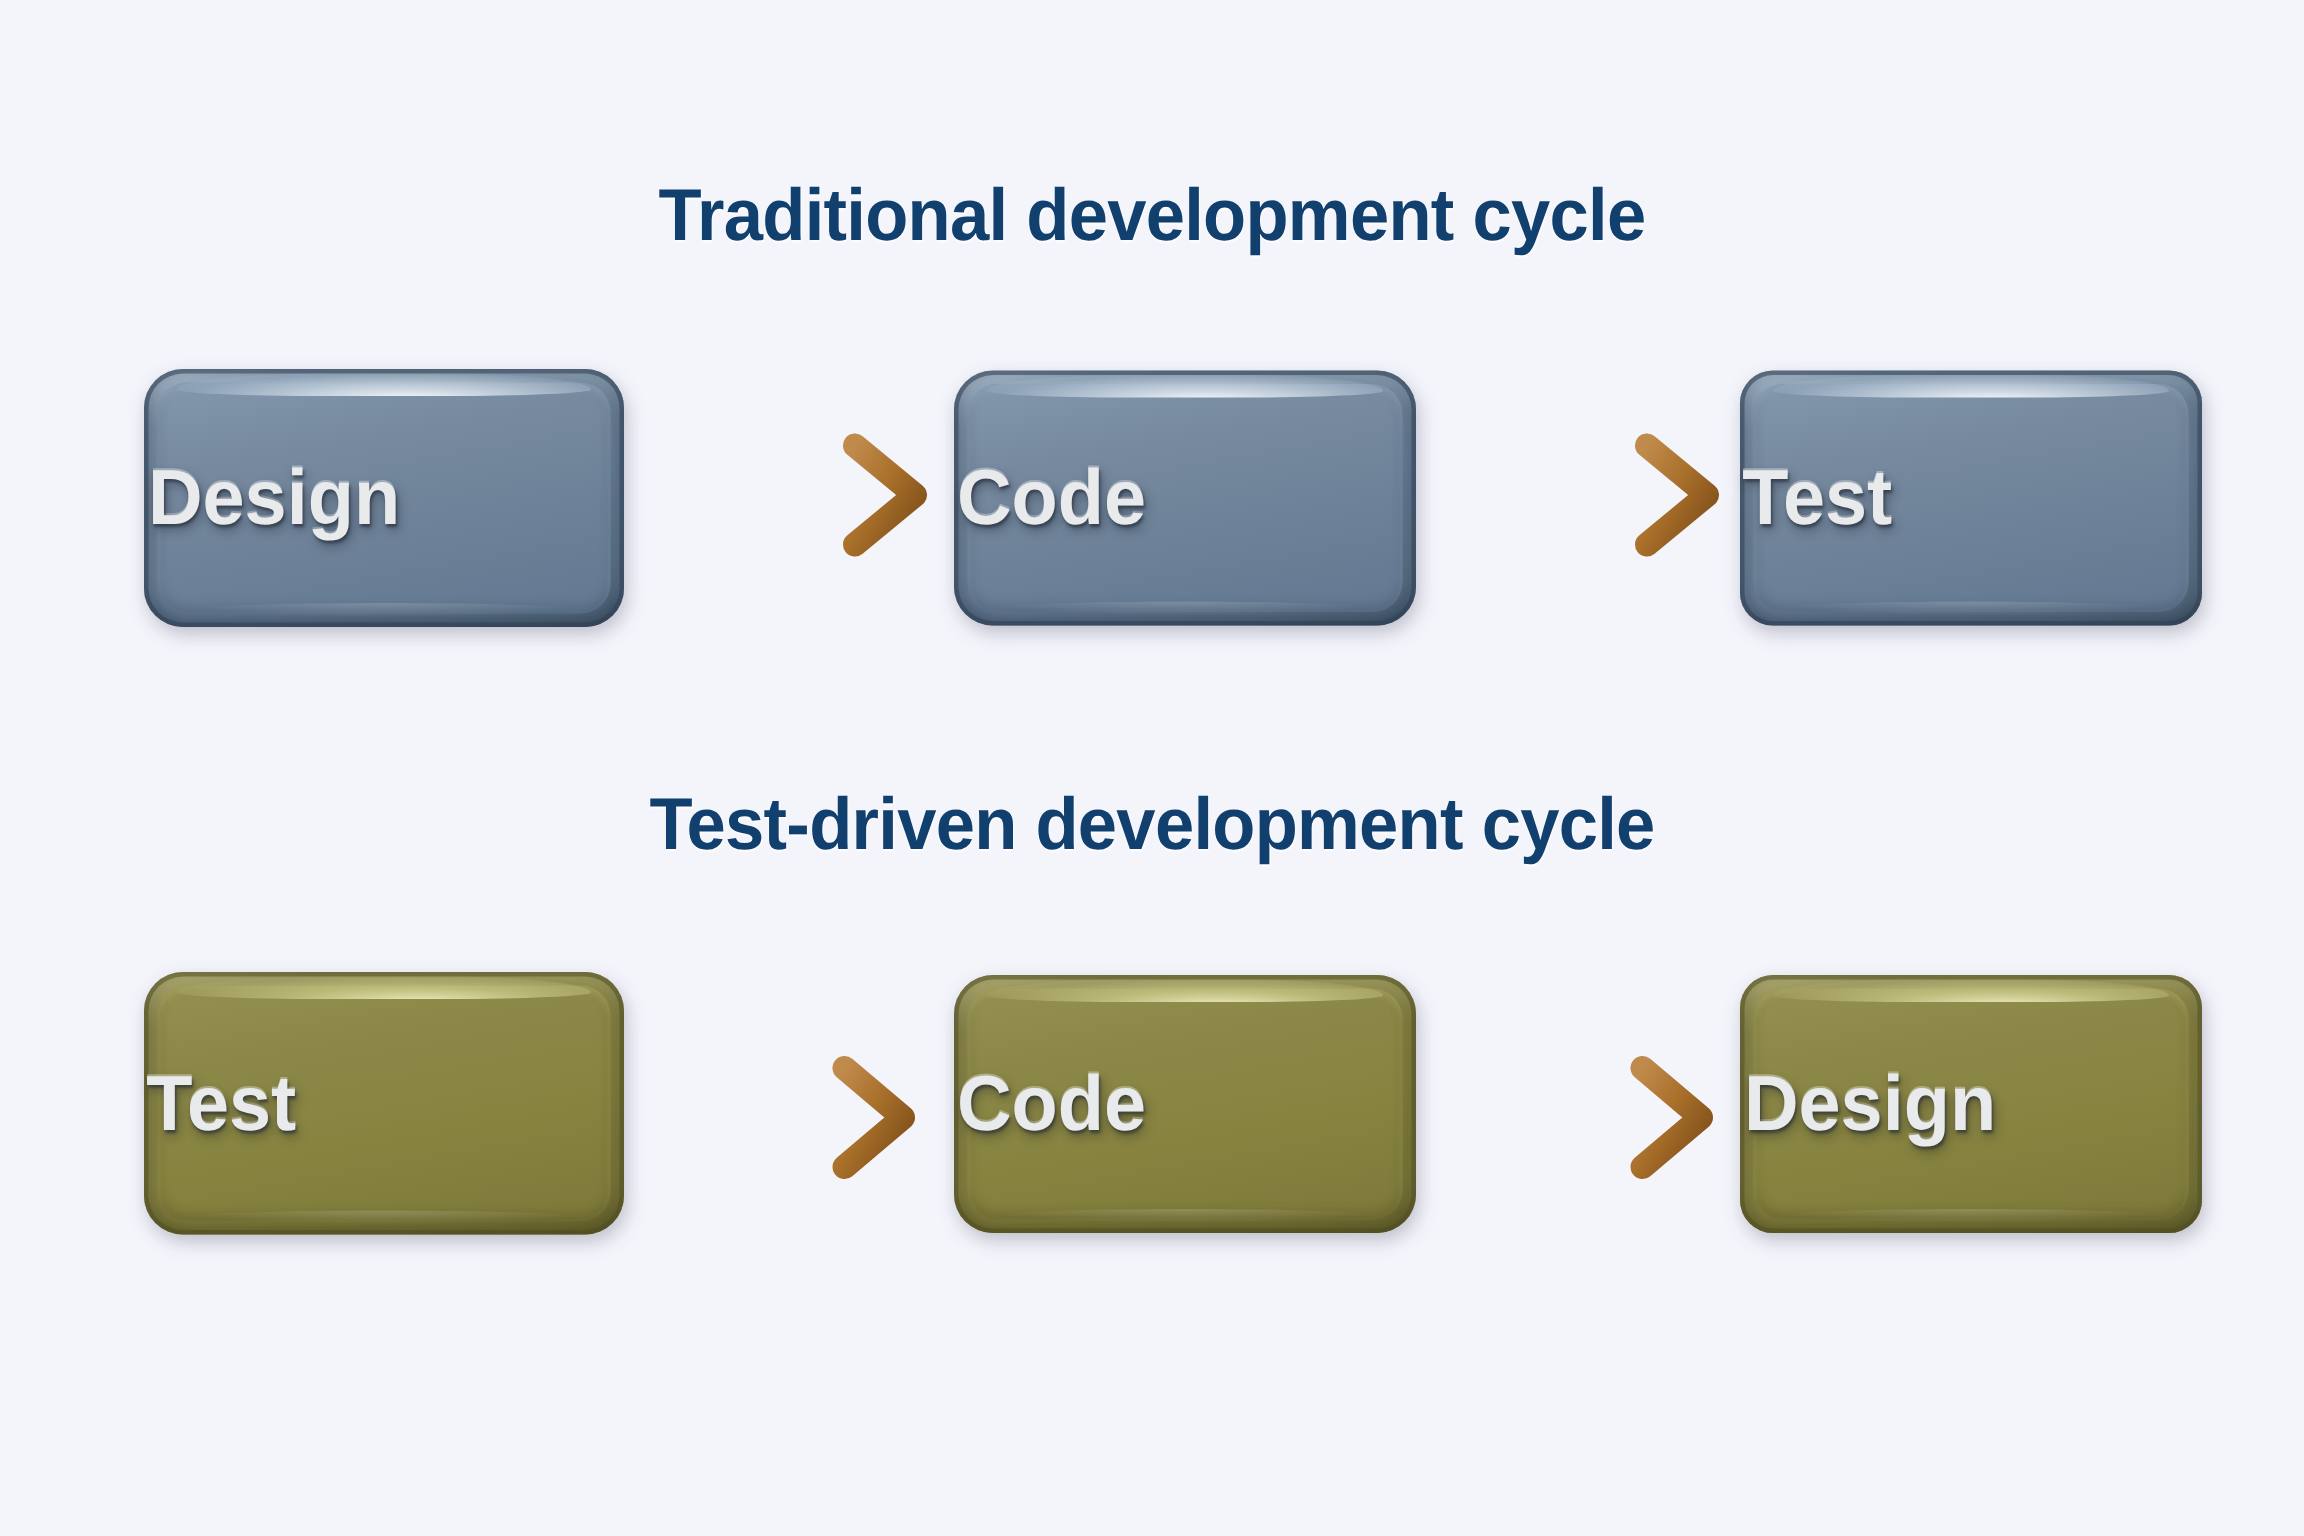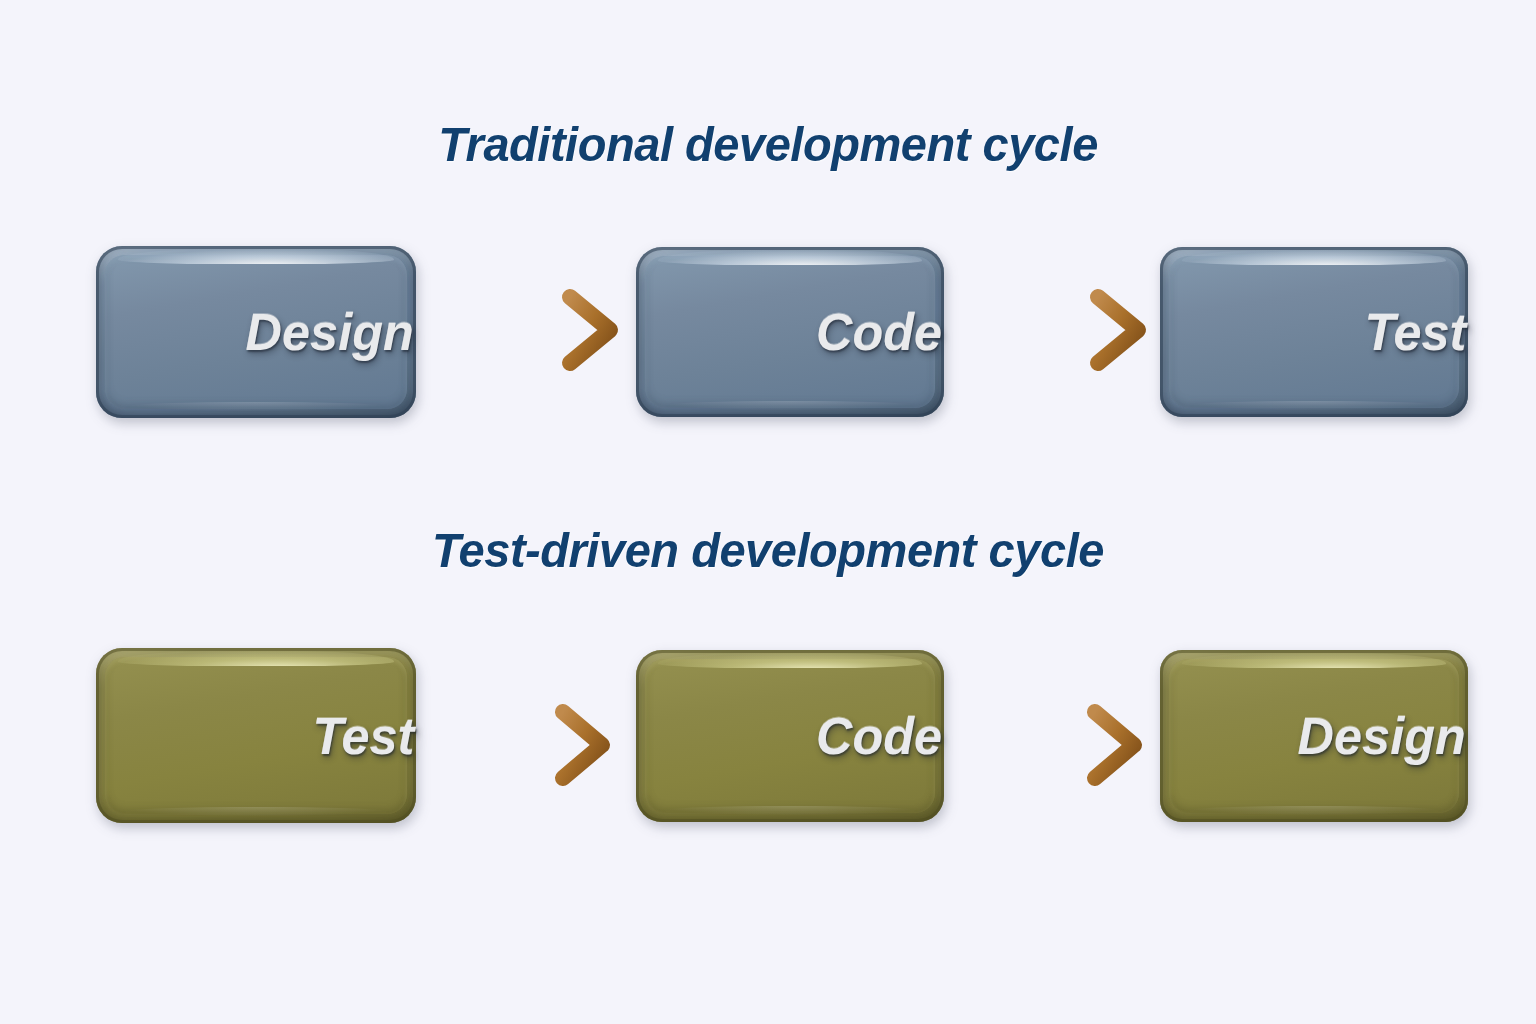--- a/index.html
+++ b/index.html
@@ -14,21 +14,20 @@
     background: #f4f4fb;
     font-family: "Liberation Sans", sans-serif;
     position: relative;
   }
 
   .canvas {
     position: absolute;
     inset: 0;
     width: 1536px;
     height: 1024px;
-    font-style: italic;
   }
 
   
   .section-title {
     position: absolute;
     left: 0;
     width: 1536px;
     text-align: center;
     font-weight: bold;
     font-size: 49px;
@@ -41,21 +40,21 @@
   }
   #title-traditional { top: 116px; }
   #title-tdd         { top: 522px; }
 
   
   .node {
     position: absolute;
     border-radius: 26px;
     display: flex;
     align-items: center;
-    justify-content: flex-end;
+    justify-content: flex-start;
     overflow: visible;
     filter: drop-shadow(2px 5px 6px rgba(40,45,70,0.26));
   }
 
   
   .node .body {
     position: absolute;
     inset: 0;
     border-radius: inherit;
   }

